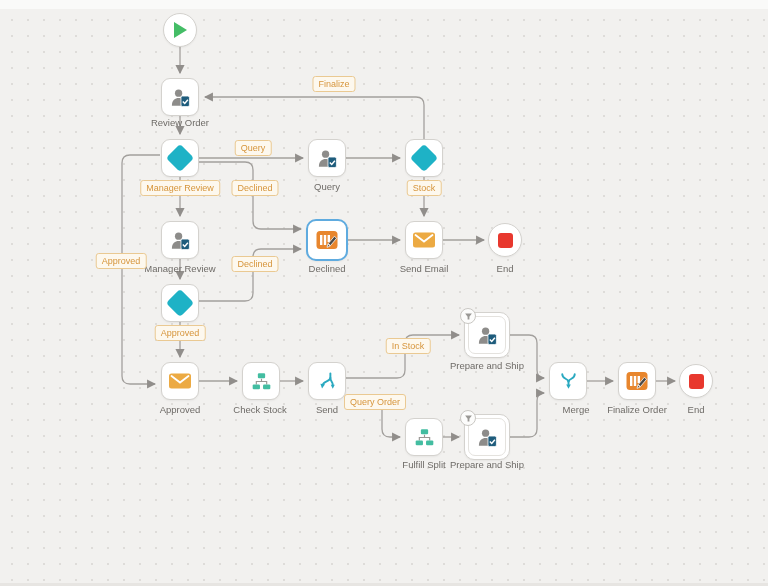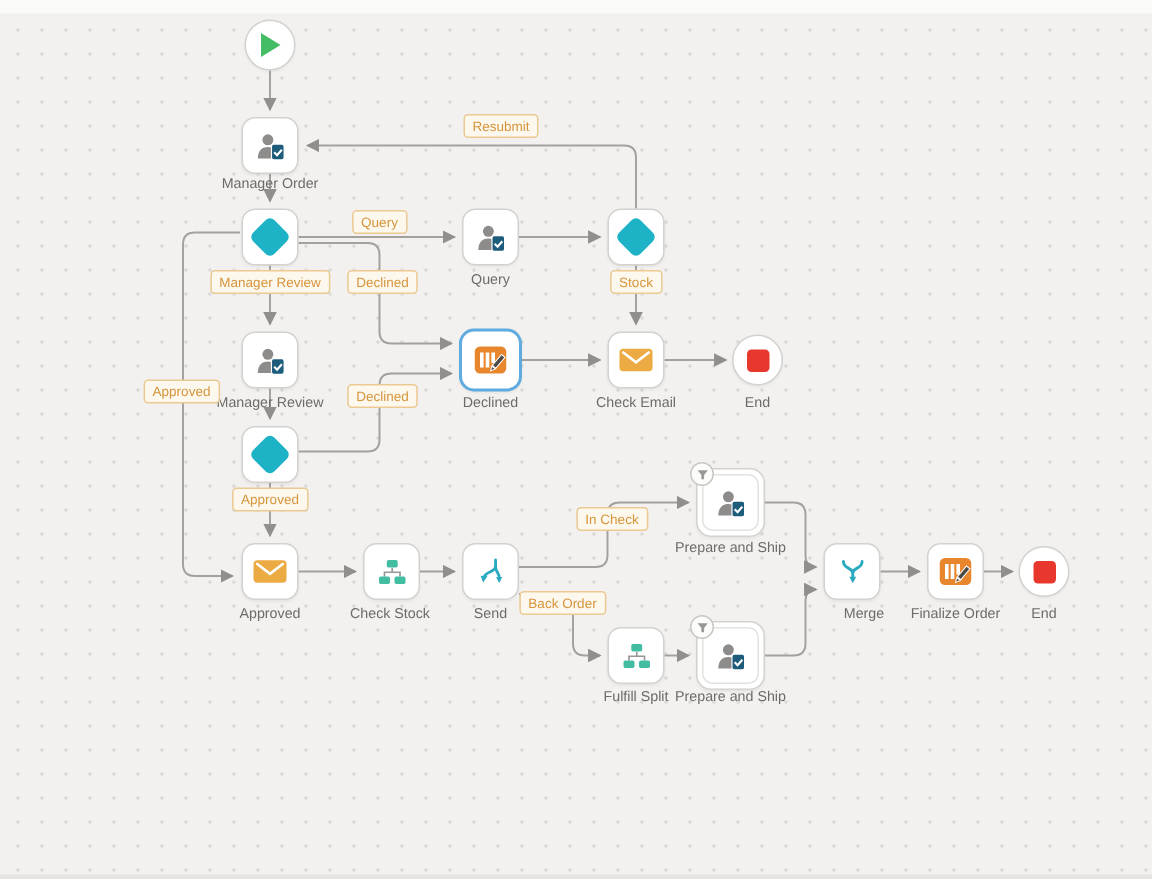--- a/index.html
+++ b/index.html
@@ -82,21 +82,21 @@
   </div>
 
   <div class="node n38" style="left:161px;top:78px">
     <svg width="23" height="23" viewBox="0 0 24 24">
       <circle cx="10" cy="7.5" r="3.8" fill="#8d8c8a"></circle>
       <path d="M3,20.5 C3,14.5 6.5,12.5 10,12.5 C12,12.5 13.2,13 14,14 L14,20.5 Z" fill="#8d8c8a"></path>
       <rect x="12.5" y="10.5" width="8.8" height="11" rx="1.6" fill="#1e5c7c" stroke="#fff" stroke-width="0.8"></rect>
       <path d="M14.4,16.2 l2,2 l3.3,-3.8" stroke="#fff" stroke-width="1.5" fill="none"></path>
     </svg>
   </div>
-  <div class="nlabel" style="left:180px;top:117px">Manager Order</div>
+  <div class="nlabel" style="left:180px;top:117px">Review Order</div>
 
   <div class="node n38" style="left:161px;top:139px">
     <div class="diamond"></div>
   </div>
   <div class="badge" style="left:180px;top:188px">Manager Review</div>
 
   <div class="node n38" style="left:308px;top:139px">
     <svg width="23" height="23" viewBox="0 0 24 24">
       <circle cx="10" cy="7.5" r="3.8" fill="#8d8c8a"></circle>
       <path d="M3,20.5 C3,14.5 6.5,12.5 10,12.5 C12,12.5 13.2,13 14,14 L14,20.5 Z" fill="#8d8c8a"></path>
@@ -124,21 +124,21 @@
     </svg>
   </div>
   <div class="nlabel" style="left:327px;top:263px">Declined</div>
 
   <div class="node n38" style="left:405px;top:221px">
     <svg width="24" height="24" viewBox="0 0 24 24">
       <rect x="1" y="4.5" width="22" height="15" rx="2.5" fill="#ecaa43"></rect>
       <path d="M3.5,7 L12,13.5 L20.5,7" stroke="#fff" stroke-width="1.8" fill="none" stroke-linecap="round"></path>
     </svg>
   </div>
-  <div class="nlabel" style="left:424px;top:263px">Check Email</div>
+  <div class="nlabel" style="left:424px;top:263px">Send Email</div>
 
   <div class="node ncircle" style="left:488px;top:223px">
     <div class="endsq"></div>
   </div>
   <div class="nlabel" style="left:505px;top:263px">End</div>
 
   <div class="node n38" style="left:161px;top:221px">
     <svg width="23" height="23" viewBox="0 0 24 24">
       <circle cx="10" cy="7.5" r="3.8" fill="#8d8c8a"></circle>
       <path d="M3,20.5 C3,14.5 6.5,12.5 10,12.5 C12,12.5 13.2,13 14,14 L14,20.5 Z" fill="#8d8c8a"></path>
@@ -251,20 +251,20 @@
       </g>
     </svg>
   </div>
   <div class="nlabel" style="left:637px;top:404px">Finalize Order</div>
 
   <div class="node ncircle" style="left:679px;top:364px">
     <div class="endsq"></div>
   </div>
   <div class="nlabel" style="left:696px;top:404px">End</div>
 
-  <div class="badge" style="left:334px;top:84px">Resubmit</div>
+  <div class="badge" style="left:334px;top:84px">Finalize</div>
   <div class="badge" style="left:253px;top:148px">Query</div>
   <div class="badge" style="left:255px;top:188px">Declined</div>
   <div class="badge" style="left:255px;top:264px">Declined</div>
   <div class="badge" style="left:121px;top:261px">Approved</div>
-  <div class="badge" style="left:408px;top:346px">In Check</div>
-  <div class="badge" style="left:375px;top:402px">Back Order</div>
+  <div class="badge" style="left:408px;top:346px">In Stock</div>
+  <div class="badge" style="left:375px;top:402px">Query Order</div>
 </div>
 
 </body></html>

